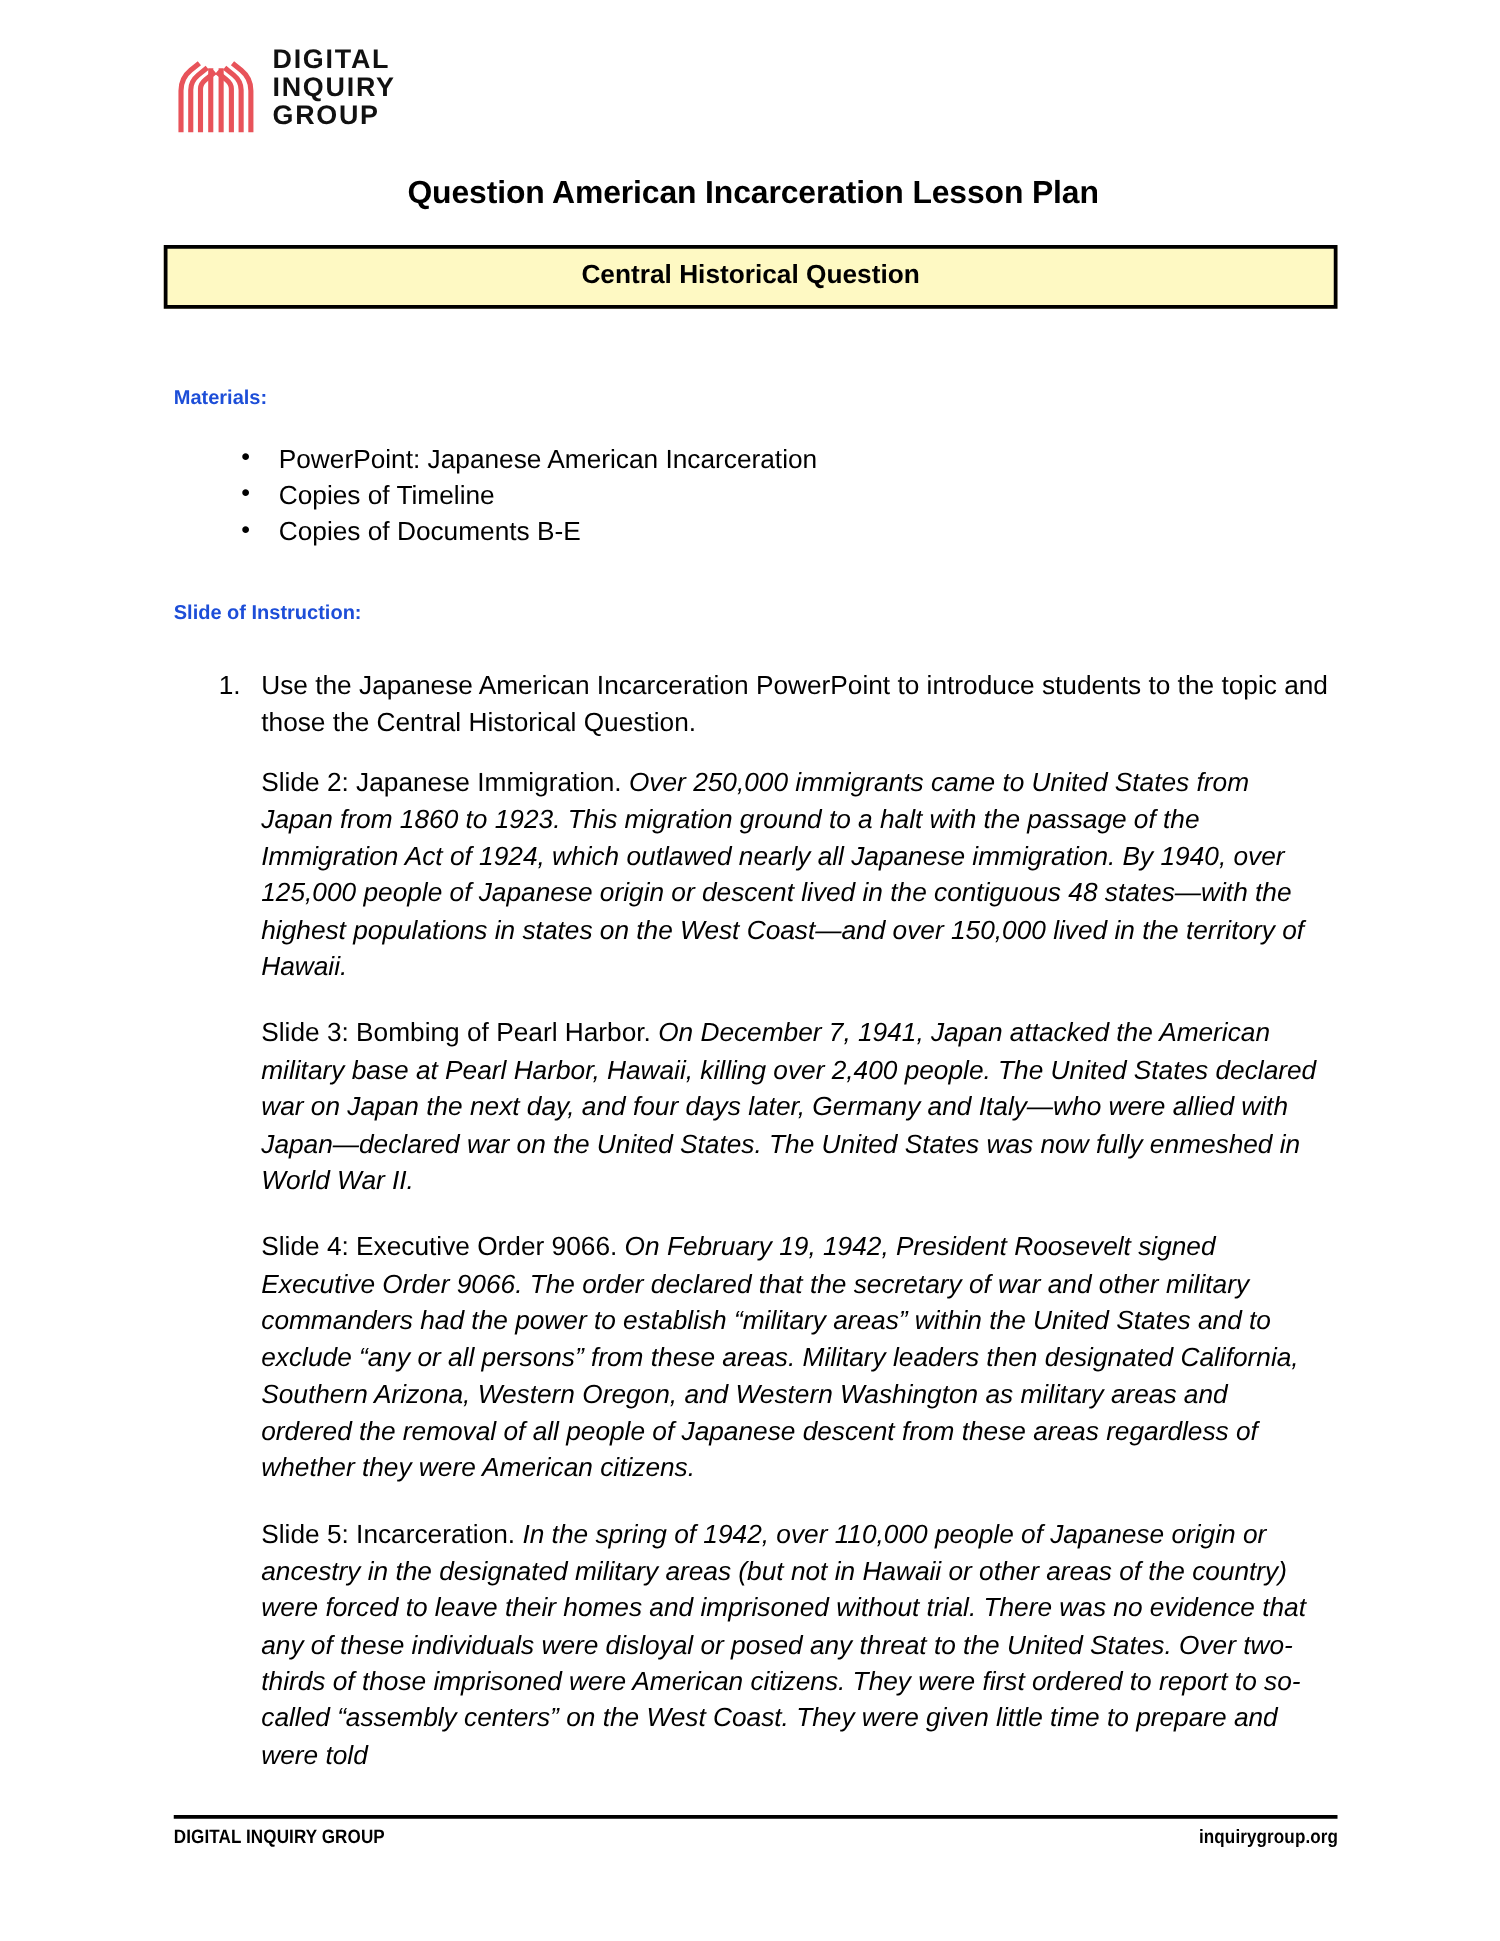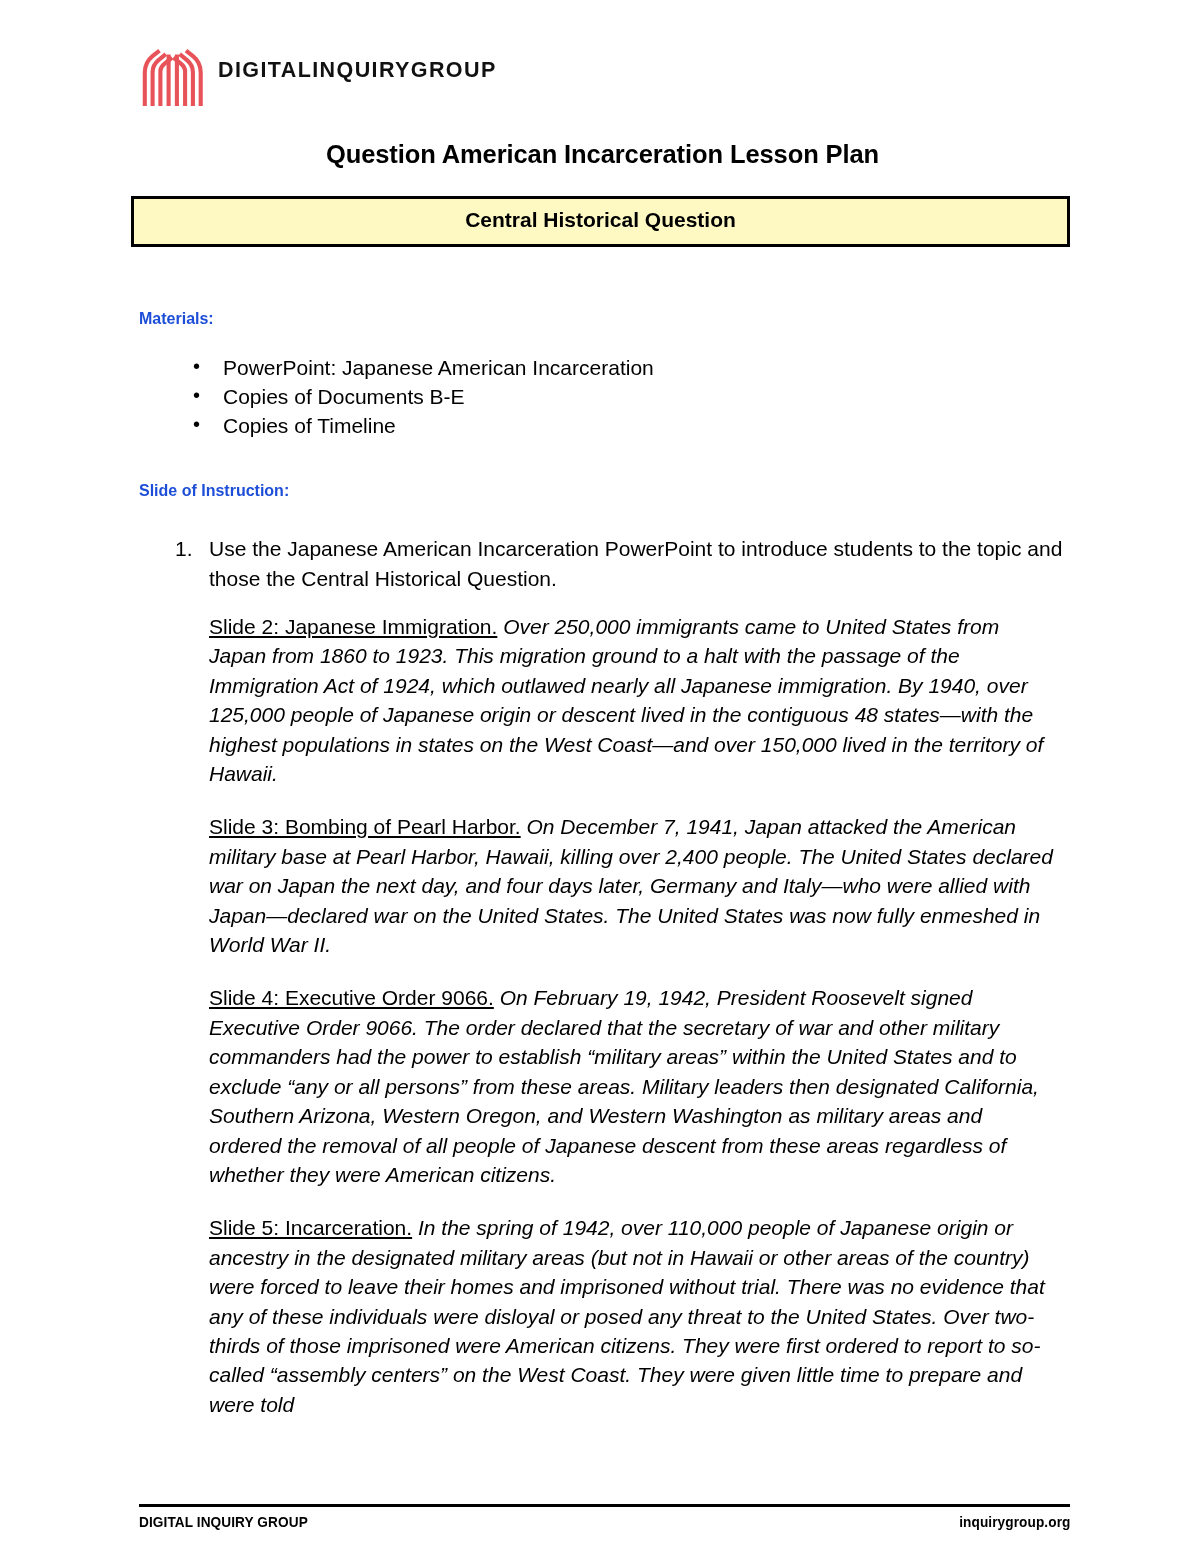--- a/index.html
+++ b/index.html
@@ -34,20 +34,21 @@
     align-items: center;
     gap: 14px;
   }
   .logo-mark {
     width: 62px;
     height: 72px;
     display: block;
   }
   .logo-wordmark {
     display: flex;
+    flex-direction: column;
     justify-content: center;
     line-height: 1.04;
   }
   .logo-wordmark span {
     font-family: "Liberation Sans", sans-serif;
     font-weight: bold;
     font-size: 21.5px;
     letter-spacing: 1.4px;
     color: #111111;
     display: block;
@@ -163,28 +164,27 @@
     font-size: 21px;
     font-style: italic;
     line-height: 29.4px;
     margin: 0 0 24px 0;
     color: #000000;
     text-align: left;
   }
   .slide-p:last-child { margin-bottom: 0; }
   .slide-label {
     font-style: normal;
-    text-decoration: underline;
   }
 
   
   .footer {
     position: absolute;
     left: 139px;
-    top: 1504px;
+    top: 1452px;
     width: 931px;
   }
   .footer-rule {
     border: 0;
     border-top: 3px solid #000000;
     margin: 0 0 6px 0;
     width: 100%;
   }
   .footer-row {
     display: flex;
@@ -232,22 +232,22 @@
   <div class="doc-title">Question American Incarceration Lesson Plan</div>
 
   <div class="chq-box">
     <div class="chq-heading">Central Historical Question</div>
   </div>
 
   <div class="section-head" id="materials-head">Materials:</div>
 
   <ul class="materials">
     <li><span>PowerPoint: Japanese American Incarceration</span></li>
+    <li><span>Copies of Timeline</span></li>
     <li><span>Copies of Documents B-E</span></li>
-    <li><span>Copies of Timeline</span></li>
   </ul>
 
   <div class="section-head" id="plan-head">Slide of Instruction:</div>
 
   <div class="instr-item">
     <div class="instr-row">
       <span class="instr-num">1.</span>
       <span>Use the Japanese American Incarceration PowerPoint to introduce students to the topic and those the Central Historical Question.</span>
     </div>
   </div>

